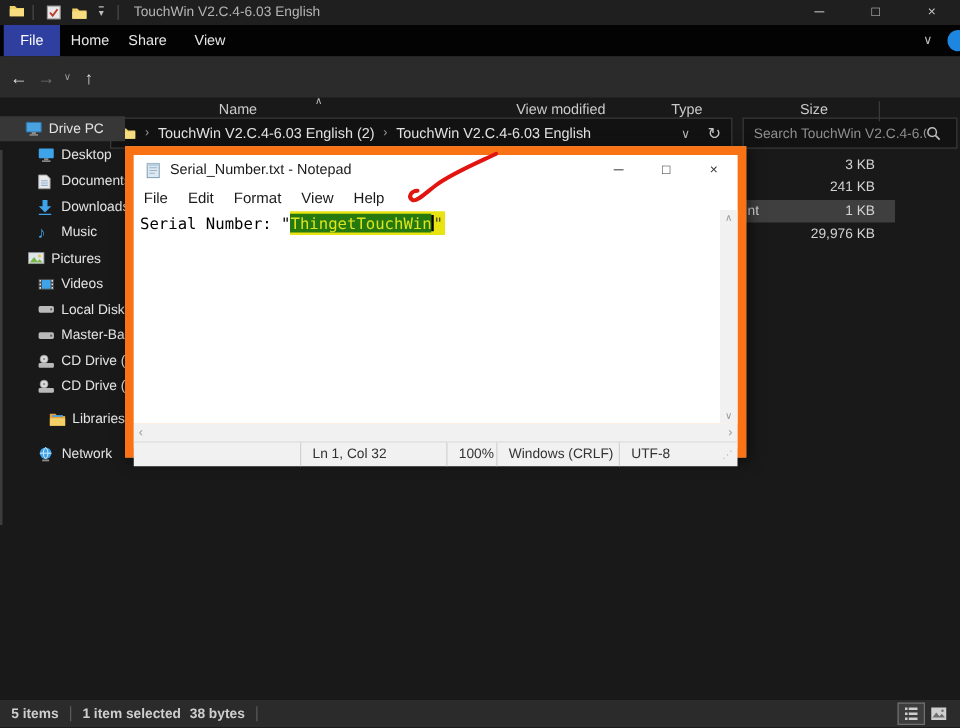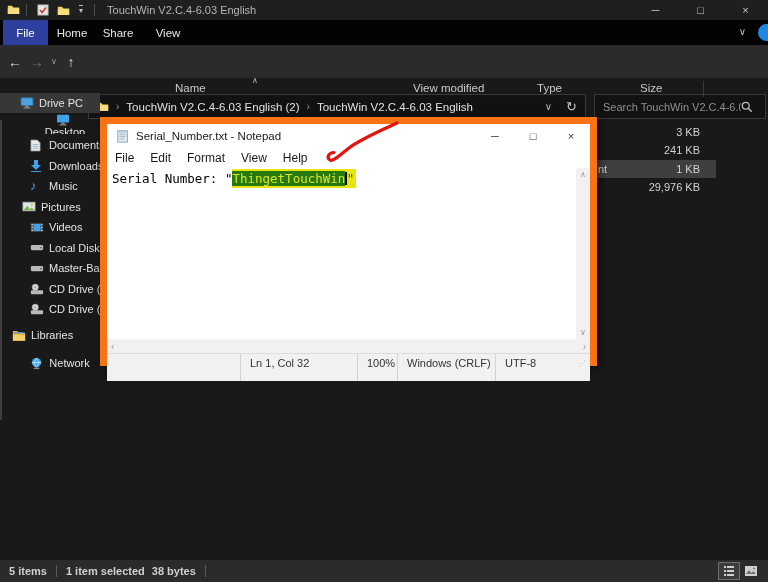--- a/index.html
+++ b/index.html
@@ -85,21 +85,21 @@
   .np-body { position:relative; height:171px; background:#fff; overflow:hidden; }
   .np-text { font-family:"DejaVu Sans Mono","Liberation Mono",monospace; font-size:12.5px; color:#000; padding:3px 0 0 5px; white-space:pre; }
   .hl-yellow { background:#e9e312; padding:2px 2px 2px 0; }
   .hl-green { background:#26790f; color:#dbe51f; }
   .hl-quote { color:#4a4a10; }
   .caret { display:inline-block; width:1.5px; height:13px; background:#000; vertical-align:-2px; }
   .np-vscroll { position:absolute; right:0; top:0; width:14px; height:171px; background:#f1f1f1; display:flex; flex-direction:column; justify-content:space-between; align-items:center; }
   .np-vscroll span { color:#9a9a9a; font-size:8px; padding:2px 0; }
   .np-hscroll { position:relative; height:14px; background:#f1f1f1; display:flex; justify-content:space-between; align-items:center; }
   .np-hscroll span { color:#9a9a9a; font-size:10px; padding:0 4px; }
-  .np-status { height:28px; background:#f1f1f1; border-top:1px solid #dcdcdc; display:flex; font-size:11px; color:#333; }
+  .np-status { height:20px; background:#f1f1f1; border-top:1px solid #dcdcdc; display:flex; font-size:11px; color:#333; }
   .np-cell { padding:3px 0 0 9px; height:100%; }
   .np-cell.b { border-left:1px solid #d2d2d2; }
   .c0 { width:133px; } .c1 { width:117px; } .c2 { width:40px; } .c3 { width:98px; } .c4 { flex:1; }
   .np-grip { width:12px; height:100%; color:#b5b5b5; font-size:8px; line-height:20px; }
   
   .scribble { position:absolute; left:0; top:0; width:768px; height:582px; z-index:6; pointer-events:none; }
   
   .bottombar { position:absolute; left:0; top:560px; width:768px; height:22px; background:#2b2b2b; display:flex; align-items:center; font-size:11px; color:#cfcfcf; z-index:7;font-weight:bold; }
   .bb-sep { width:1px; height:12px; background:#5a5a5a; margin:0 9px; }
   .bb-first { margin-left:9px; }
@@ -216,21 +216,21 @@
     <span class="sb-ic">
         <svg width="14" height="12" viewBox="0 0 16 14">
           <rect x="1" y="1" width="14" height="9" rx="1" fill="#4aa3e0" stroke="#2c6f9e"></rect>
           <rect x="6" y="10" width="4" height="2" fill="#8a8a8a"></rect>
           <rect x="4" y="12" width="8" height="1.5" fill="#8a8a8a"></rect>
         </svg>
       </span>
     <span class="sb-label">Drive PC</span>
   </div>
 
-  <div class="sb-item" style="top:22px;padding-left:30px;flex-direction:column;">
+  <div class="sb-item" style="top:22px;padding-left:30px;">
     <span class="sb-ic">
         <svg width="14" height="12" viewBox="0 0 16 14">
           <rect x="1" y="1" width="14" height="9" rx="1" fill="#3ea3e8"></rect>
           <rect x="4" y="12" width="8" height="1.5" fill="#8a8a8a"></rect>
           <rect x="6" y="10" width="4" height="2" fill="#8a8a8a"></rect>
         </svg>
       </span>
     <span class="sb-label">Desktop</span>
   </div>
 
@@ -323,21 +323,21 @@
     <span class="sb-ic">
         <svg width="14" height="12" viewBox="0 0 16 13">
           <circle cx="6" cy="4.5" r="3.6" fill="#d9d9d9" stroke="#9a9a9a" stroke-width=".7"></circle>
           <circle cx="6" cy="4.5" r="1" fill="#8a8a8a"></circle>
           <rect x="1" y="8" width="14" height="4.5" rx="1.2" fill="#b9b9b9"></rect>
         </svg>
       </span>
     <span class="sb-label">CD Drive (V:)</span>
   </div>
 
-  <div class="sb-item" style="top:233px;padding-left:12px;">
+  <div class="sb-item" style="top:233px;padding-left:12px;justify-content:flex-end;">
     <span class="sb-ic">
         <svg width="14" height="12" viewBox="0 0 16 13">
           <path d="M1 2h5l2 2h7v9H1z" fill="#e8a33d"></path>
           <path d="M1 6h14v7H1z" fill="#f5d069"></path>
           <rect x="3" y="3.2" width="10" height="1.6" fill="#4aa3e0"></rect>
         </svg>
       </span>
     <span class="sb-label">Libraries</span>
   </div>
 

